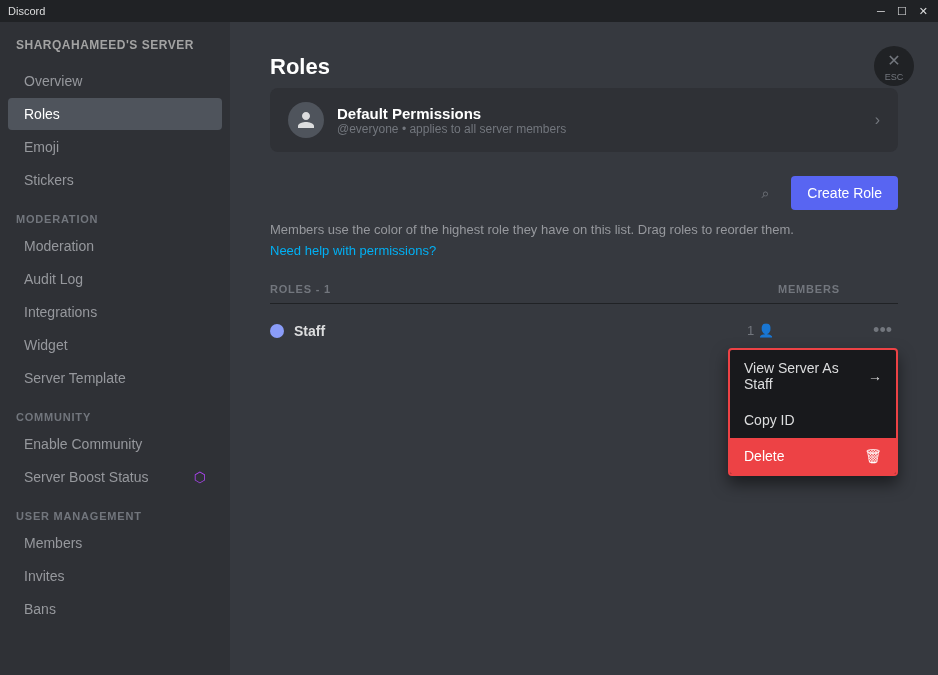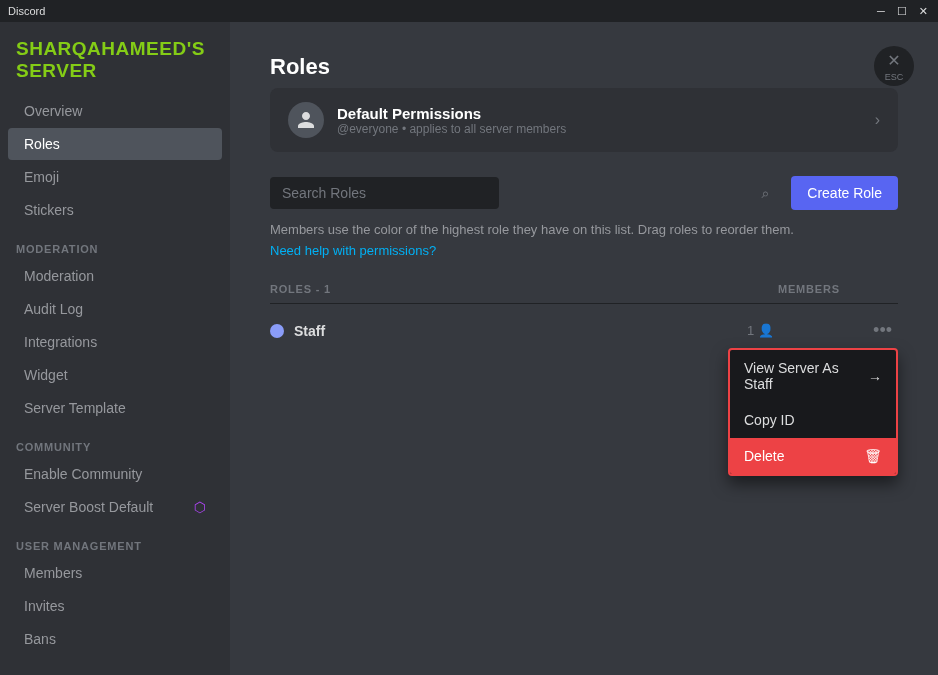--- a/index.html
+++ b/index.html
@@ -49,22 +49,22 @@
 
     
     .sidebar {
       width: 230px;
       background: #2f3136;
       overflow-y: auto;
       flex-shrink: 0;
       padding: 16px 0;
     }
     .server-name {
-      color: #84cc16;
-      font-size: 19px;
+      color: #a3a3a3;
+      font-size: 12px;
       font-weight: 700;
       padding: 0 16px 12px 16px;
       text-transform: uppercase;
       letter-spacing: 0.5px;
     }
     .sidebar-item {
       display: flex;
       align-items: center;
       padding: 8px 16px;
       color: #96989d;
@@ -386,21 +386,21 @@
     </div>
     <div class="sidebar-item">
       <span>Server Template</span>
     </div>
 
     <div class="sidebar-section-header">COMMUNITY</div>
     <div class="sidebar-item">
       <span>Enable Community</span>
     </div>
     <div class="sidebar-item">
-      <span>Server Boost Default</span>
+      <span>Server Boost Status</span>
       <span class="boost-icon">⬡</span>
     </div>
 
     <div class="sidebar-section-header">USER MANAGEMENT</div>
     <div class="sidebar-item">
       <span>Members</span>
     </div>
     <div class="sidebar-item">
       <span>Invites</span>
     </div>
@@ -431,21 +431,20 @@
           <div class="permissions-title">Default Permissions</div>
           <div class="permissions-sub">@everyone • applies to all server members</div>
         </div>
       </div>
       <span class="chevron-right">›</span>
     </div>
 
     
     <div class="search-create-row">
       <div class="search-box-wrap">
-        <input class="search-box" type="text" placeholder="Search Roles" style="">
         <span class="search-icon-inner">⌕</span>
       </div>
       <button class="create-role-btn">Create Role</button>
     </div>
 
     
     <p class="info-text">Members use the color of the highest role they have on this list. Drag roles to reorder them.</p>
     <a class="info-link">Need help with permissions?</a>
 
     

